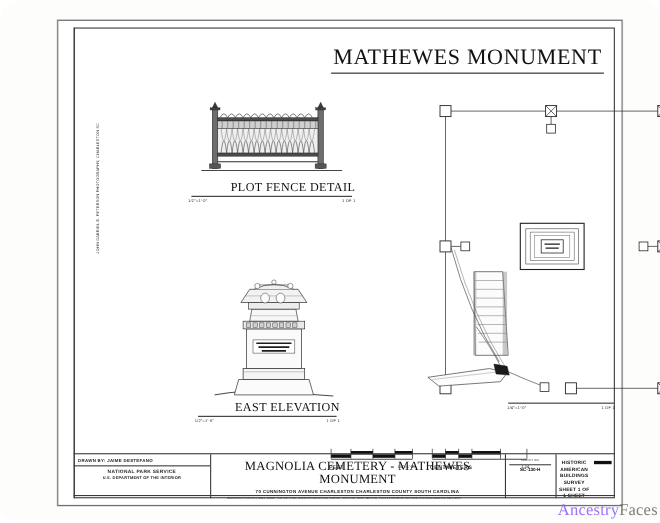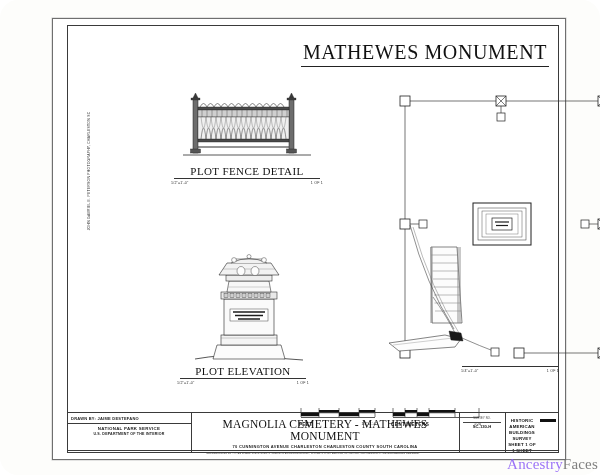--- a/index.html
+++ b/index.html
@@ -53,20 +53,21 @@
     position:absolute;left:248px;top:47px;width:248px;height:0;
     border-top:1.2px solid #222;
   }
   
   .caption{
     position:absolute;text-align:center;
   }
   .caption .cap-title{
     font-size:11px;letter-spacing:.4px;color:#111;
     font-family:"Liberation Serif",serif;
+    text-align:right;
   }
   .caption .cap-rule{
     margin:1px auto 0;height:0;border-top:1px solid #333;
   }
   .caption .cap-meta{
     display:flex;justify-content:space-between;
     font-family:"Liberation Sans",sans-serif;
     font-size:3.6px;color:#2d2d2d;margin-top:1.5px;letter-spacing:.2px;
   }
   
@@ -312,21 +313,21 @@
           <path d="M38 16 q18 -9 36 0" fill="#f0f0f0" stroke="#222" stroke-width="0.55"></path>
           <circle cx="41" cy="13" r="2.4" fill="#fff" stroke="#333" stroke-width="0.45"></circle>
           <circle cx="71" cy="13" r="2.4" fill="#fff" stroke="#333" stroke-width="0.45"></circle>
           <circle cx="56" cy="9.5" r="2" fill="#fff" stroke="#333" stroke-width="0.45"></circle>
           <line x1="43" y1="12" x2="69" y2="12" stroke="#333" stroke-width="0.5"></line>
         </g>
       </svg>
     </div>
 
     <div class="caption" style="left:124px;top:346px;width:132px;">
-      <div class="cap-title">PLOT ELEVATION</div>
+      <div class="cap-title">EAST ELEVATION</div>
       <div class="cap-rule" style="width:126px;"></div>
       <div class="cap-meta">
         <span>1/2"=1'-0"</span>
         <span>1 OF 1</span>
       </div>
     </div>
 
     <div class="plan-wrap">
       <svg width="244" height="272" viewBox="0 0 244 272">
         <g stroke="#3a3a3a" fill="none" stroke-width="0.7">

